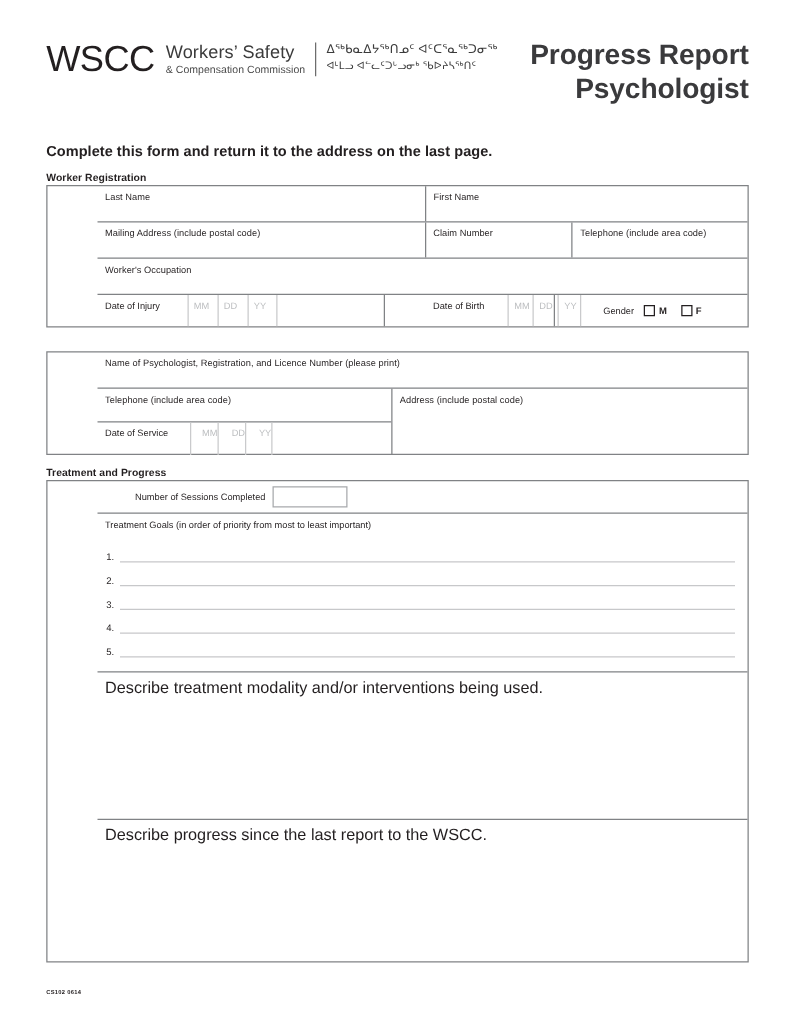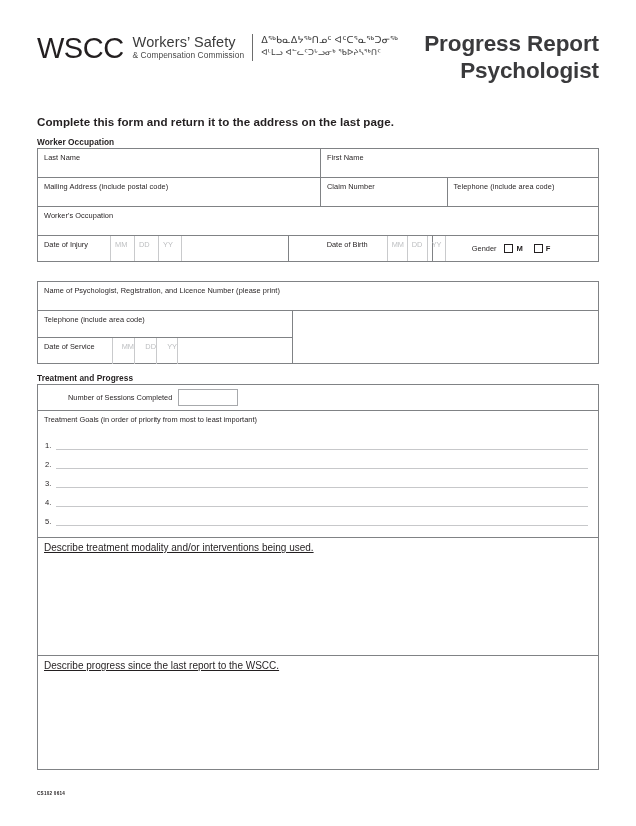--- a/index.html
+++ b/index.html
@@ -128,20 +128,21 @@
     left: 37px;
     width: 562px;
     border: 1px solid #808285;
     box-sizing: border-box;
     background: #fff;
   }
   .row {
     display: flex;
     border-bottom: 1px solid #808285;
     box-sizing: border-box;
+    margin-left: 40px;
   }
   .row:last-child { border-bottom: none; }
   .cell {
     box-sizing: border-box;
     border-right: 1px solid #808285;
     padding: 5px 0 0 6px;
     position: relative;
   }
   .cell:last-child { border-right: none; }
   .cell-label {
@@ -258,25 +259,24 @@
     top: -1px;
   }
   .goal-rule {
     flex: 1 1 auto;
     border-bottom: 1px solid #c7c8ca;
     height: 1px;
   }
 
   
   .area-label {
-    font-size: 10px;
+    font-size: 13px;
     color: #231f20;
     padding: 5px 0 0 6px;
     line-height: 1;
-    text-decoration: underline;
   }
 
   
   .footer-code {
     position: absolute;
     left: 37px;
     top: 791px;
     font-size: 4.6px;
     font-weight: bold;
     color: #231f20;
@@ -304,21 +304,21 @@
     </div>
 
     <div class="doc-title">
       <span>Progress Report</span>
       <span>Psychologist</span>
     </div>
   </div>
 
   <div class="instruction">Complete this form and return it to the address on the last page.</div>
 
-  <div class="sec-label" style="top:137px;">Worker Occupation</div>
+  <div class="sec-label" style="top:137px;">Worker Registration</div>
 
   <div class="box" style="top:148px; height:114px;">
 
     <div class="row" style="height:29px;">
       <div class="cell" style="width:284px;">
         <div class="cell-label">Last Name</div>
       </div>
       <div class="cell" style="width:278px;">
         <div class="cell-label">First Name</div>
       </div>
@@ -399,20 +399,23 @@
             <div class="date-label">Date of Service</div>
             <div class="date-parts" style="left:74px;">
               <div class="dpart" style="width:22px;">MM</div>
               <div class="dpart" style="width:22px;">DD</div>
               <div class="dpart last" style="width:22px;">YY</div>
             </div>
           </div>
         </div>
       </div>
 
+      <div class="cell" style="width:307px; border-right:none;">
+        <div class="cell-label">Address (include postal code)</div>
+      </div>
     </div>
   </div>
 
   <div class="sec-label" style="top:373px;">Treatment and Progress</div>
 
   <div class="box" style="top:384px; height:386px;">
 
     <div class="row" style="height:26px;">
       <div style="width:562px; box-sizing:border-box;">
         <div class="sessions-row">

